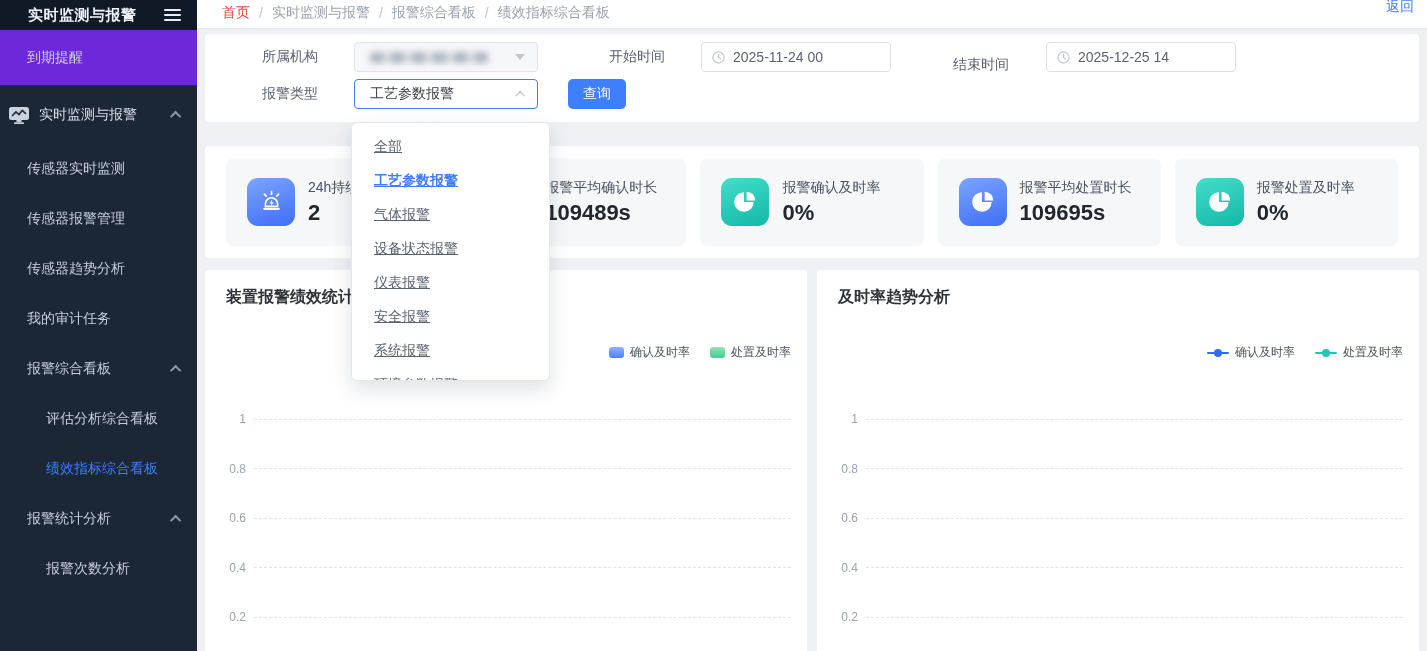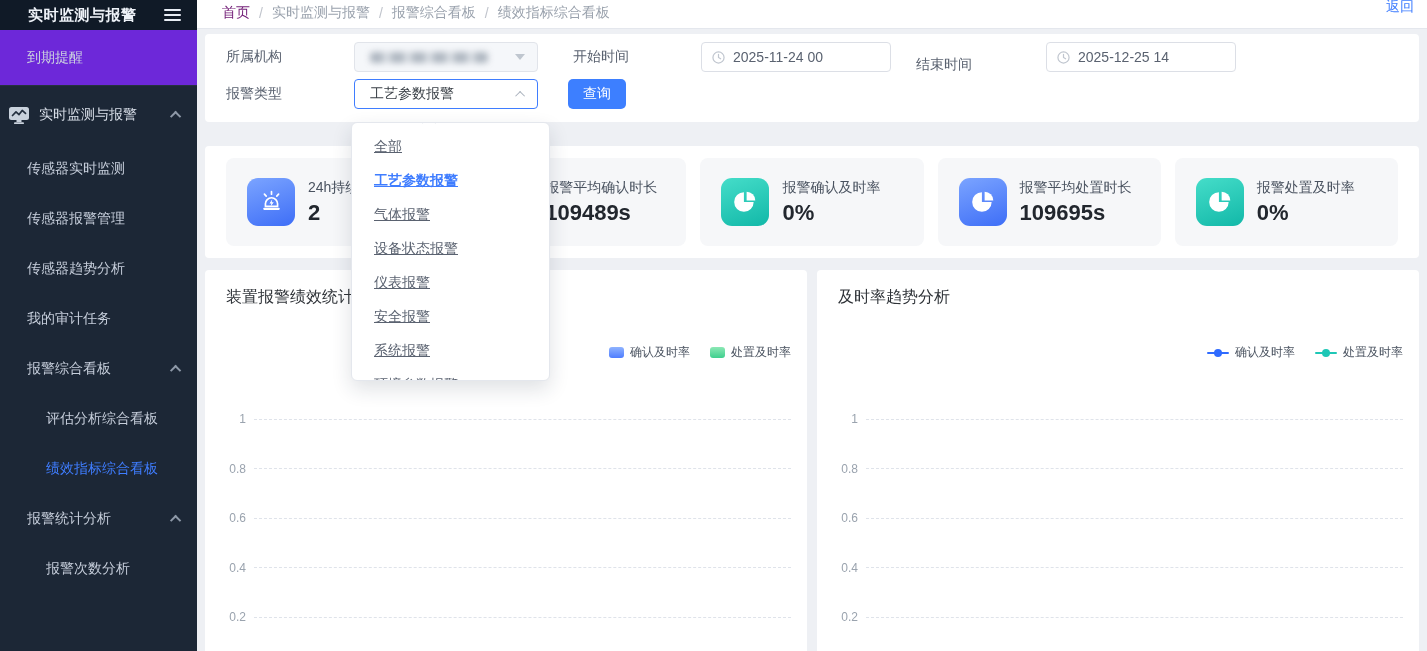--- a/index.html
+++ b/index.html
@@ -19,32 +19,32 @@
   .sb-group1 .gicon { margin-right:9px; display:flex; }
   .sb-lvl2 { height:50px; padding:0 16px 0 27px; color:#c6cedb; }
   .sb-lvl3 { height:50px; padding:0 16px 0 46px; color:#c6cedb; }
   .sb-item.active { color:#3f7dff; }
   .caret-up { width:8px; height:8px; border-left:2px solid #8e99a8; border-top:2px solid #8e99a8; transform:rotate(45deg) translateY(2px); flex:none; }
 
   
   .main { position:absolute; left:197px; top:0; width:1230px; height:651px; }
   .topbar { height:29px; background:#fff; border-bottom:1px solid #e4e7ed; display:flex; justify-content:space-between; padding:0 13px 0 25px; overflow:hidden; }
   .breadcrumb { display:flex; align-items:center; gap:9px; color:#9aa2ad; margin-top:-2px; }
-  .breadcrumb .crumb.first { color:#701a75;text-align:right; }
+  .breadcrumb .crumb.first { color:#ef4444;text-align:right; }
   .breadcrumb .sep { color:#c0c4cc; }
   .back-link { color:#3f7dff; cursor:pointer; margin-top:-2px; align-self:flex-start; text-decoration:none; }
 
   .content { padding:5px 8px 0; }
   .panel-white { background:#fff; border-radius:4px; }
 
   
   .filter-panel { padding:8px 21px 13px; }
   .f-row { display:flex; align-items:center; height:30px; }
   .f-row + .f-row { margin-top:7px; }
-  .f-label { color:#5a6270; }
+  .f-label { color:#5a6270;text-align:center; }
   .w1 { width:128px; flex:none; }
   .select { width:184px; height:30px; border:1px solid #dcdfe6; border-radius:4px; background:#fff; display:flex; align-items:center; padding:0 12px 0 15px; color:#3a4047; cursor:pointer; }
   .select .val { flex:1; }
   .select.disabled { background:#f5f7fa; border-color:#e1e4ea; cursor:not-allowed; }
   .select.focused { border-color:#3f7dff; }
   .blur-val { width:118px; height:11px; border-radius:3px; opacity:.75; filter:blur(3px);
               background:repeating-linear-gradient(90deg,#98a2ae 0 13px,#cdd3da 13px 21px); }
   .tri-down { width:0; height:0; border-left:5px solid transparent; border-right:5px solid transparent; border-top:6px solid #bfc6cf; margin-left:auto; }
   .sel-caret-up { width:7px; height:7px; border-left:1.5px solid #aab2bd; border-top:1.5px solid #aab2bd; transform:rotate(45deg) translateY(2px); }
   .date-input { width:190px; height:30px; border:1px solid #dcdfe6; border-radius:4px; background:#fff; display:flex; align-items:center; gap:8px; padding:0 10px; color:#5a6270; }
@@ -57,21 +57,21 @@
   .card { flex:1; height:88px; background:#f6f7f9; border-radius:8px; display:flex; align-items:center; gap:13px; padding-left:21px; overflow:hidden; }
   .card-icon { width:48px; height:48px; border-radius:11px; flex:none; display:flex; align-items:center; justify-content:center; }
   .card-icon.blue { background:linear-gradient(160deg,#7ba4ff,#3e6ef7); }
   .card-icon.teal { background:linear-gradient(160deg,#45ddc9,#12b8a8); }
   .card-label { color:#4a5360; font-size:14px; white-space:nowrap; }
   .card-value { color:#22272e; font-size:22px; font-weight:bold; margin-top:3px; }
 
   
   .charts-row { display:flex; gap:10px; margin-top:12px; }
   .chart-panel { flex:1; height:500px; padding:17px 16px 0 21px; position:relative; overflow:hidden; }
-  .panel-title { font-size:16px; font-weight:normal; color:#2f3338; }
+  .panel-title { font-size:16px; font-weight:bold; color:#2f3338; }
   .legend { display:flex; justify-content:flex-end; align-items:center; gap:20px; margin-top:36px; font-size:12px; color:#4a5360; }
   .legend-item { display:flex; align-items:center; cursor:pointer; }
   .m-rect { width:15px; height:11px; border-radius:3px; margin-right:6px; }
   .m-rect.c0 { background:linear-gradient(180deg,#8fb3ff,#4e7dff); }
   .m-rect.c1 { background:linear-gradient(180deg,#8ce8b5,#3fcf8e); }
   .m-line { width:22px; height:2px; border-radius:1px; margin-right:6px; position:relative; }
   .m-line.c0 { background:#2f6bff; } .m-line.c1 { background:#1ec7b6; }
   .m-line::after { content:""; position:absolute; left:50%; top:50%; width:8px; height:8px; border-radius:50%; transform:translate(-50%,-50%); background:inherit; }
   .chart-grid { position:relative; margin-top:58px; height:240px; }
   .grid-row { position:absolute; left:0; right:0; display:flex; align-items:center; transform:translateY(-50%); }

